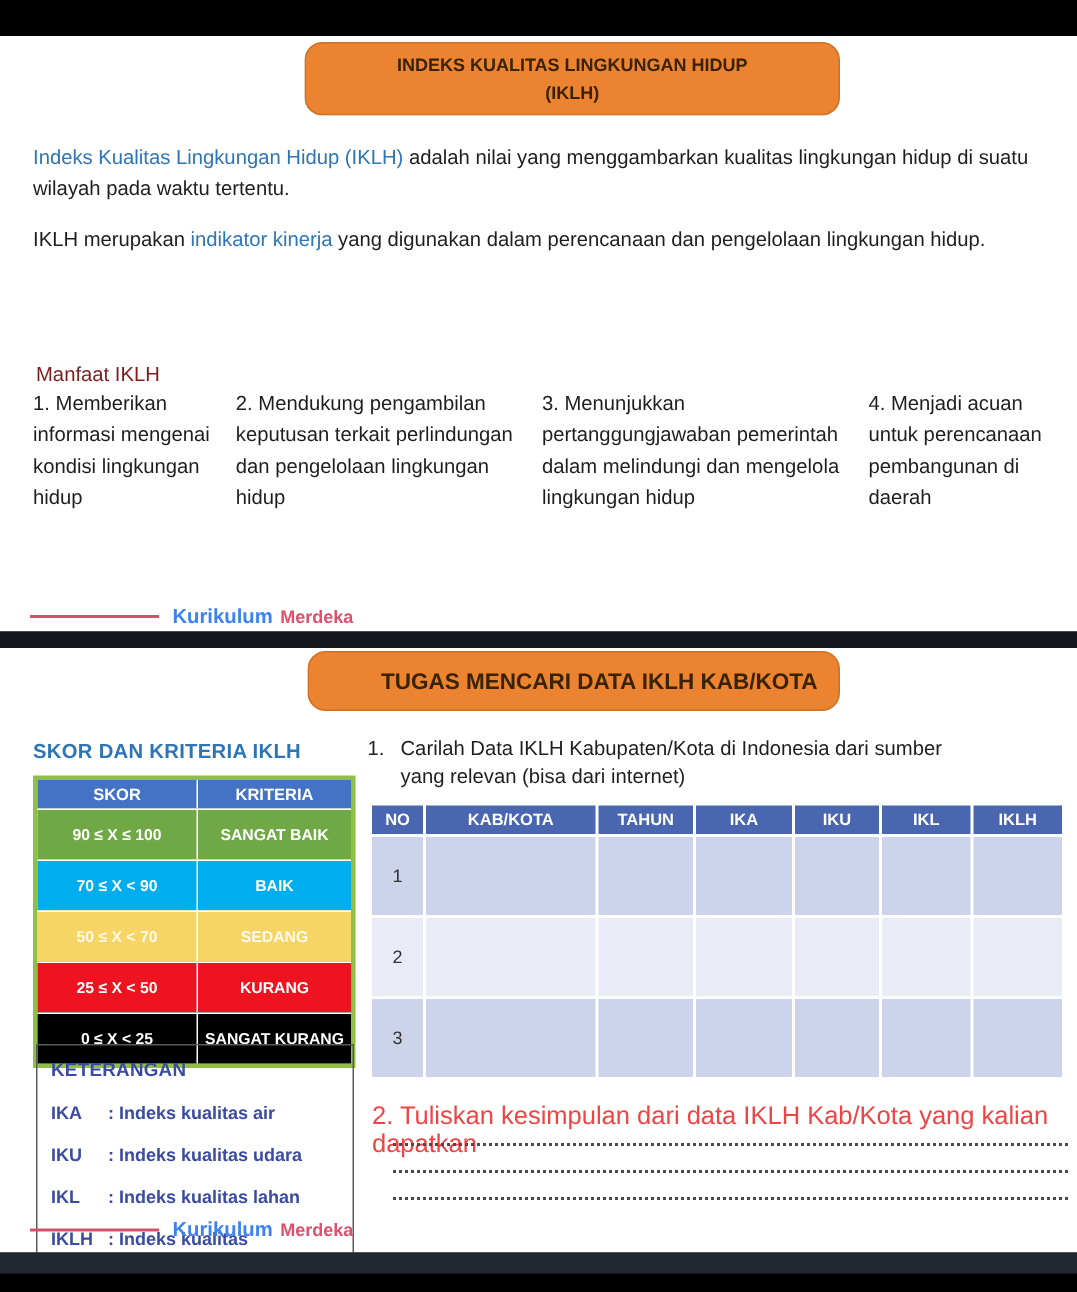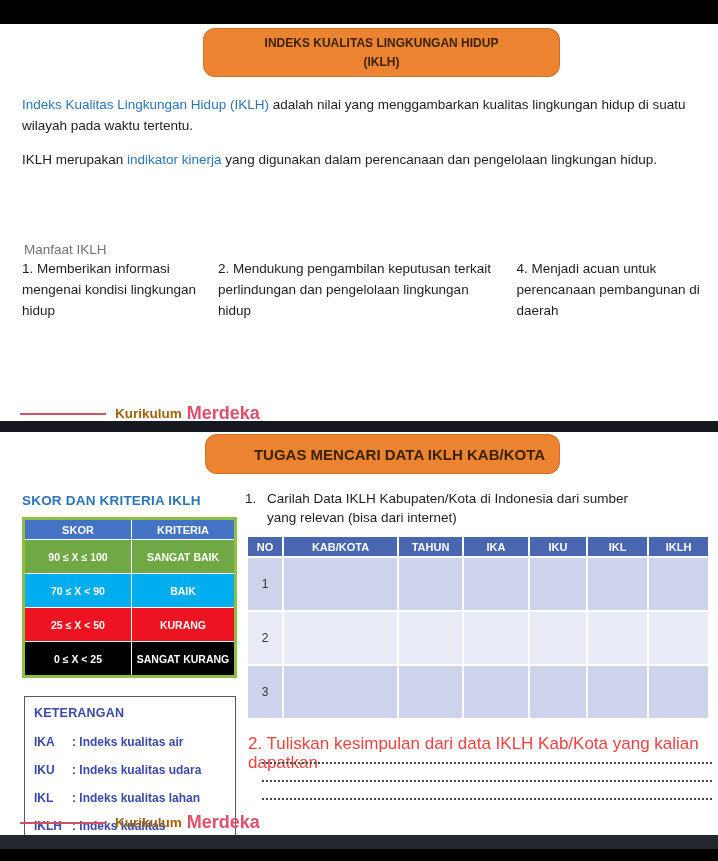--- a/index.html
+++ b/index.html
@@ -36,28 +36,28 @@
     text-align: center;
     color: #3a2301;
     font-weight: bold;
   }
   .title-box.tb1 { left: 203px; top: 4px; width: 357px; height: 49px; font-size: 12px; line-height: 19px; }
   .title-box.tb2 { left: 205px; top: 2px; width: 355px; height: 40px; font-size: 15px; padding-left: 34px; }
 
   .para { position: absolute; left: 22px; width: 680px; font-size: 13.5px; line-height: 21px; color: #1e1e1e; }
   .hl { color: #2e75b6; }
 
-  .manfaat-title { position: absolute; left: 24px; color: #737373; font-size: 13.5px; }
+  .manfaat-title { position: absolute; left: 24px; color: #7f1d1d; font-size: 13.5px; }
   .manfaat-list { position: absolute; left: 22px; width: 684px; display: flex; flex-direction: row; gap: 11.5px; }
   .manfaat-item { font-size: 13.5px; line-height: 21px; color: #1e1e1e; }
 
   .footer { position: absolute; left: 20px; display: flex; align-items: center; gap: 9px; }
   .footer-line { width: 86px; height: 2px; background: #d4506a; }
-  .footer-blue { color: #a16207; font-weight: bold; font-size: 13.5px; }
-  .footer-red { color: #e0506c; font-weight: bold; font-size: 18px; margin-left: 4px; }
+  .footer-blue { color: #3b82f6; font-weight: bold; font-size: 13.5px; }
+  .footer-red { color: #e0506c; font-weight: bold; font-size: 12px; margin-left: 4px; }
 
   .skor-heading { position: absolute; left: 22px; top: 61px; color: #2e75b6; font-size: 13.5px; font-weight: bold; letter-spacing: 0.2px; }
 
   .score-table {
     position: absolute; left: 22px; top: 85px; width: 215px;
     border: 3px solid #8fc045;
     background: #fff;
   }
   .sc-row { display: flex; }
   .sc-row + .sc-row { border-top: 1px solid #fff; }
@@ -130,20 +130,21 @@
     <div class="para" style="top:125px;">
       <span>IKLH merupakan </span><span class="hl">indikator kinerja</span><span> yang digunakan dalam perencanaan dan pengelolaan lingkungan hidup.</span>
     </div>
 
 
     <div class="manfaat-title" style="top:218px;">Manfaat IKLH</div>
 
     <div class="manfaat-list" style="top:234px;">
       <div class="manfaat-item">1. Memberikan informasi mengenai kondisi lingkungan hidup</div>
       <div class="manfaat-item">2. Mendukung pengambilan keputusan terkait perlindungan dan pengelolaan lingkungan hidup</div>
+      <div class="manfaat-item">3. Menunjukkan pertanggungjawaban pemerintah dalam melindungi dan mengelola lingkungan hidup</div>
       <div class="manfaat-item">4. Menjadi acuan untuk perencanaan pembangunan di daerah</div>
     </div>
 
     <div class="footer s1-footer">
       <div class="footer-line"></div>
       <span class="footer-blue">Kurikulum</span>
         <span class="footer-red" style="margin-left:-4px;">Merdeka</span>
     </div>
   </div>
 
@@ -162,20 +163,24 @@
         <div class="sc-cell c1">SKOR</div>
         <div class="sc-cell c2">KRITERIA</div>
       </div>
       <div class="sc-row" style="background-color: rgb(111, 168, 69);">
         <div class="sc-cell c1">90 ≤ X ≤ 100</div>
         <div class="sc-cell c2">SANGAT BAIK</div>
       </div>
       <div class="sc-row" style="background-color: rgb(0, 174, 239);">
         <div class="sc-cell c1">70 ≤ X &lt; 90</div>
         <div class="sc-cell c2">BAIK</div>
+      </div>
+      <div class="sc-row r-sedang" style="background-color: rgb(246, 213, 101);">
+        <div class="sc-cell c1">50 ≤ X &lt; 70</div>
+        <div class="sc-cell c2">SEDANG</div>
       </div>
       <div class="sc-row" style="background-color: rgb(238, 19, 32);">
         <div class="sc-cell c1">25 ≤ X &lt; 50</div>
         <div class="sc-cell c2">KURANG</div>
       </div>
       <div class="sc-row" style="background-color: rgb(0, 0, 0);">
         <div class="sc-cell c1">0 ≤ X &lt; 25</div>
         <div class="sc-cell c2">SANGAT KURANG</div>
       </div>
     </div>

